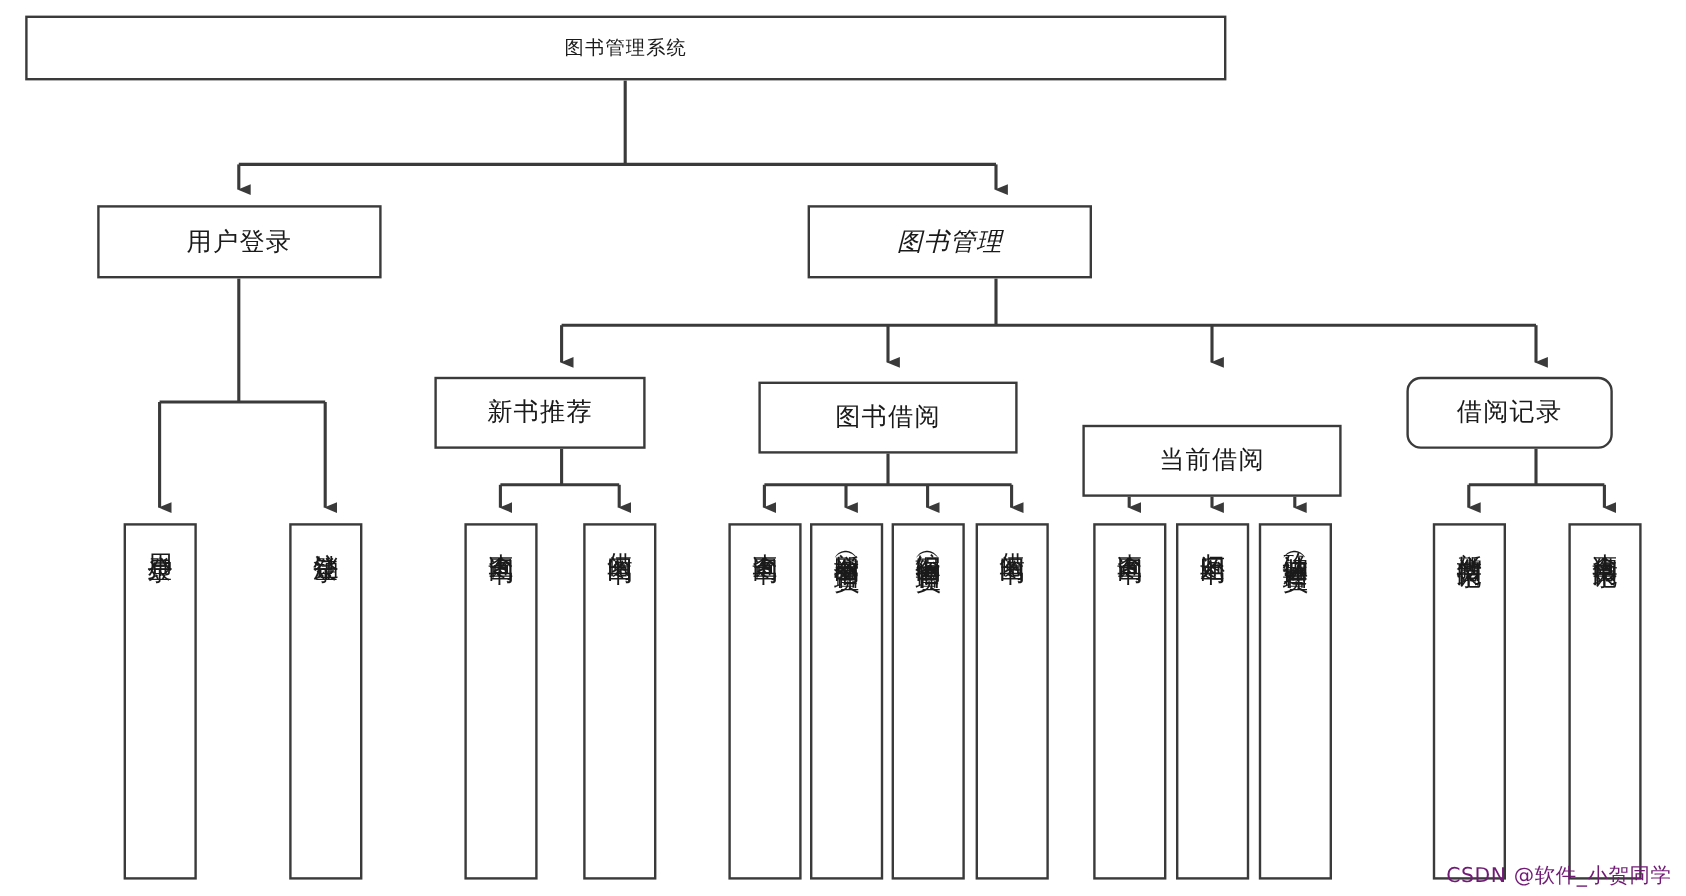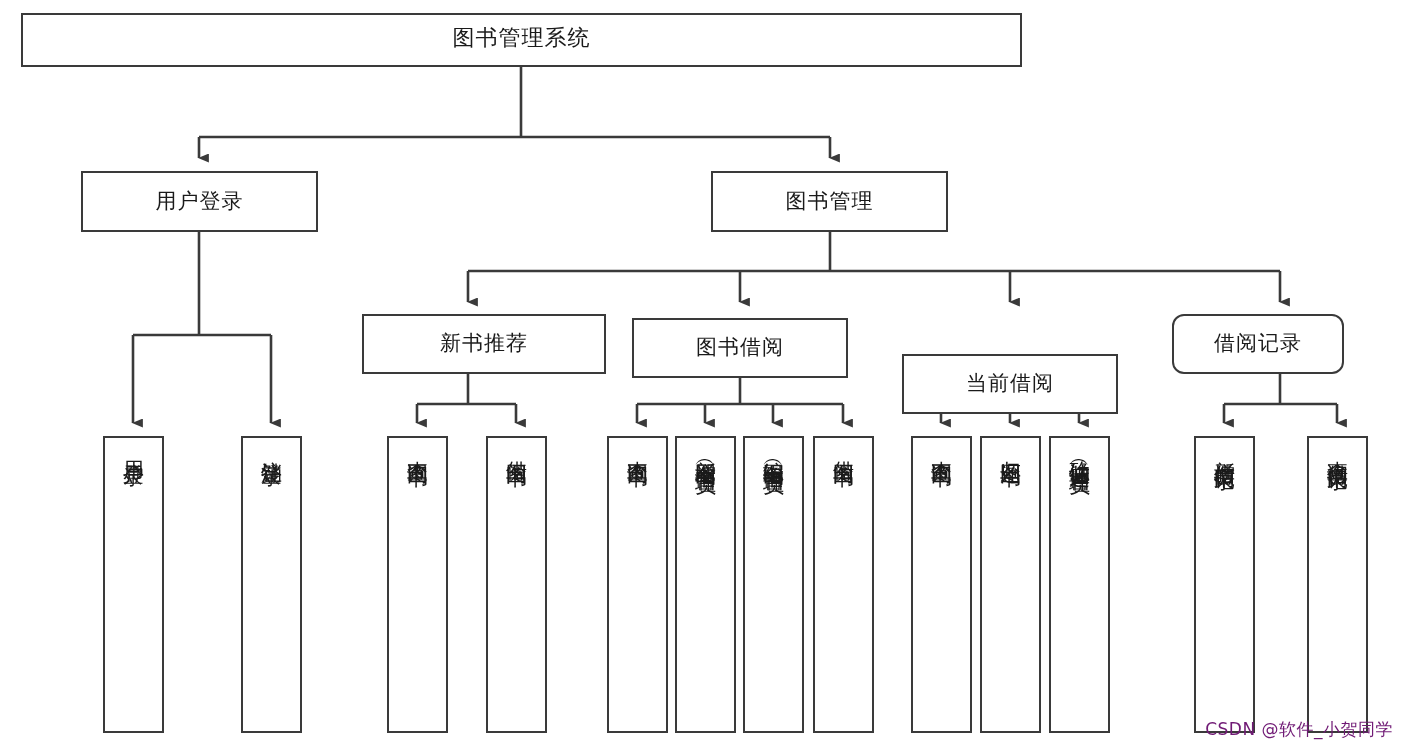--- a/index.html
+++ b/index.html
@@ -37,22 +37,21 @@
     color: #1a1a1a;
     letter-spacing: 1px;
   }
   .node.h {
     
     font-size: 21px;
     line-height: 1.2;
     white-space: nowrap;
   }
   .node.title {
-    font-size: 22px;
-    font-family: Liberation Mono, monospace;
+    font-size: 16px;
   }
   .node.v {
     
     font-size: 21px;
     line-height: 1.18;
     padding: 6px 0;
     align-items: flex-start;
     justify-content: center;
   }
   .vtext {
@@ -129,25 +128,25 @@
     </g>
   </svg>
 
   <div class="node h title" style="left:21px; top:13px; width:1001px; height:54px;">
     <span>图书管理系统</span>
   </div>
 
   <div class="node h" style="left:81px; top:171px; width:237px; height:61px;">
     <span>用户登录</span>
   </div>
-  <div class="node h" style="left:711px; top:171px; width:237px; height:61px;">
+  <div class="node h" style="left:673px; top:171px; width:237px; height:61px;font-style:italic;">
     <span>图书管理</span>
   </div>
 
-  <div class="node h" style="left:362px; top:314px; width:244px; height:60px;">
+  <div class="node h" style="left:362px; top:314px; width:176px; height:60px;">
     <span>新书推荐</span>
   </div>
   <div class="node h" style="left:632px; top:318px; width:216px; height:60px;">
     <span>图书借阅</span>
   </div>
   <div class="node h" style="left:902px; top:314px; width:216px; height:60px;margin-top:40px;">
     <span>当前借阅</span>
   </div>
   <div class="node h" style="left:1172px; top:314px; width:172px; height:60px;border-radius:12px;">
     <span>借阅记录</span>

